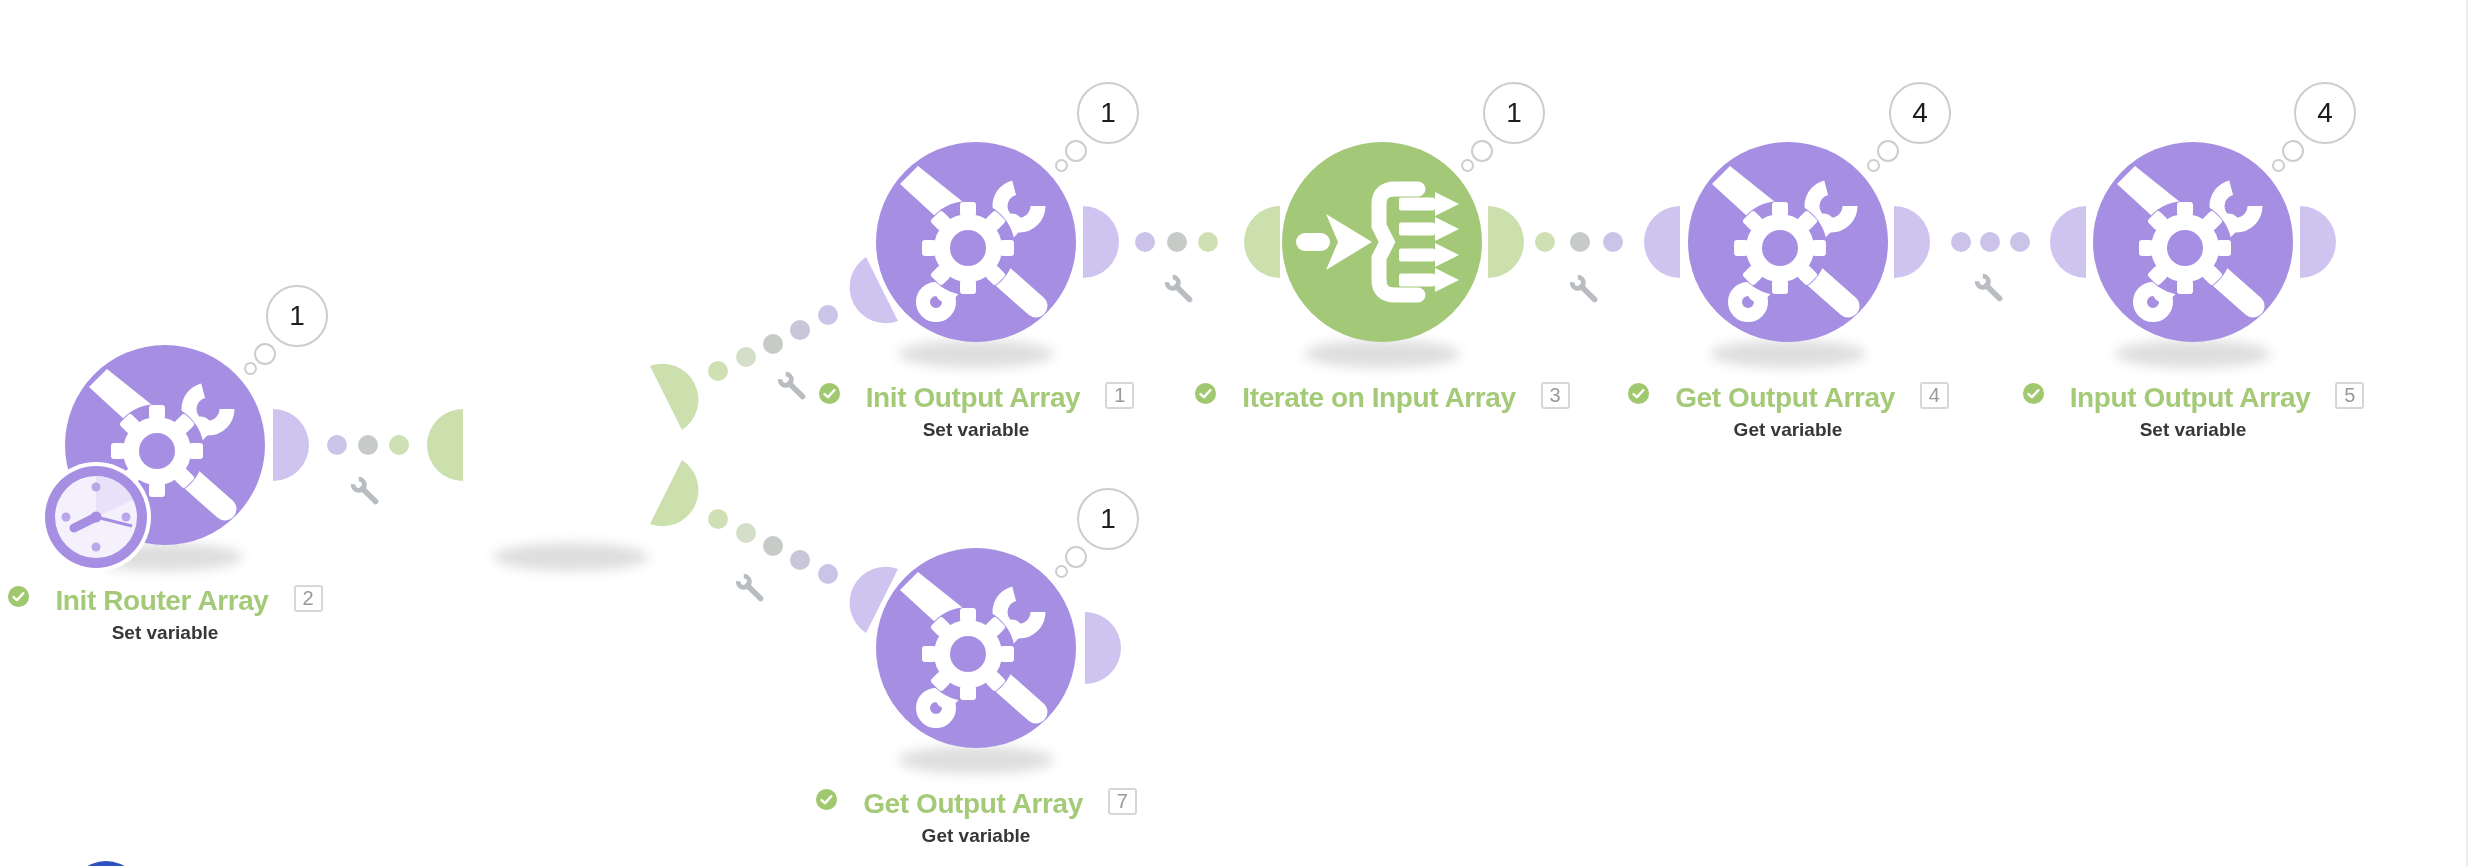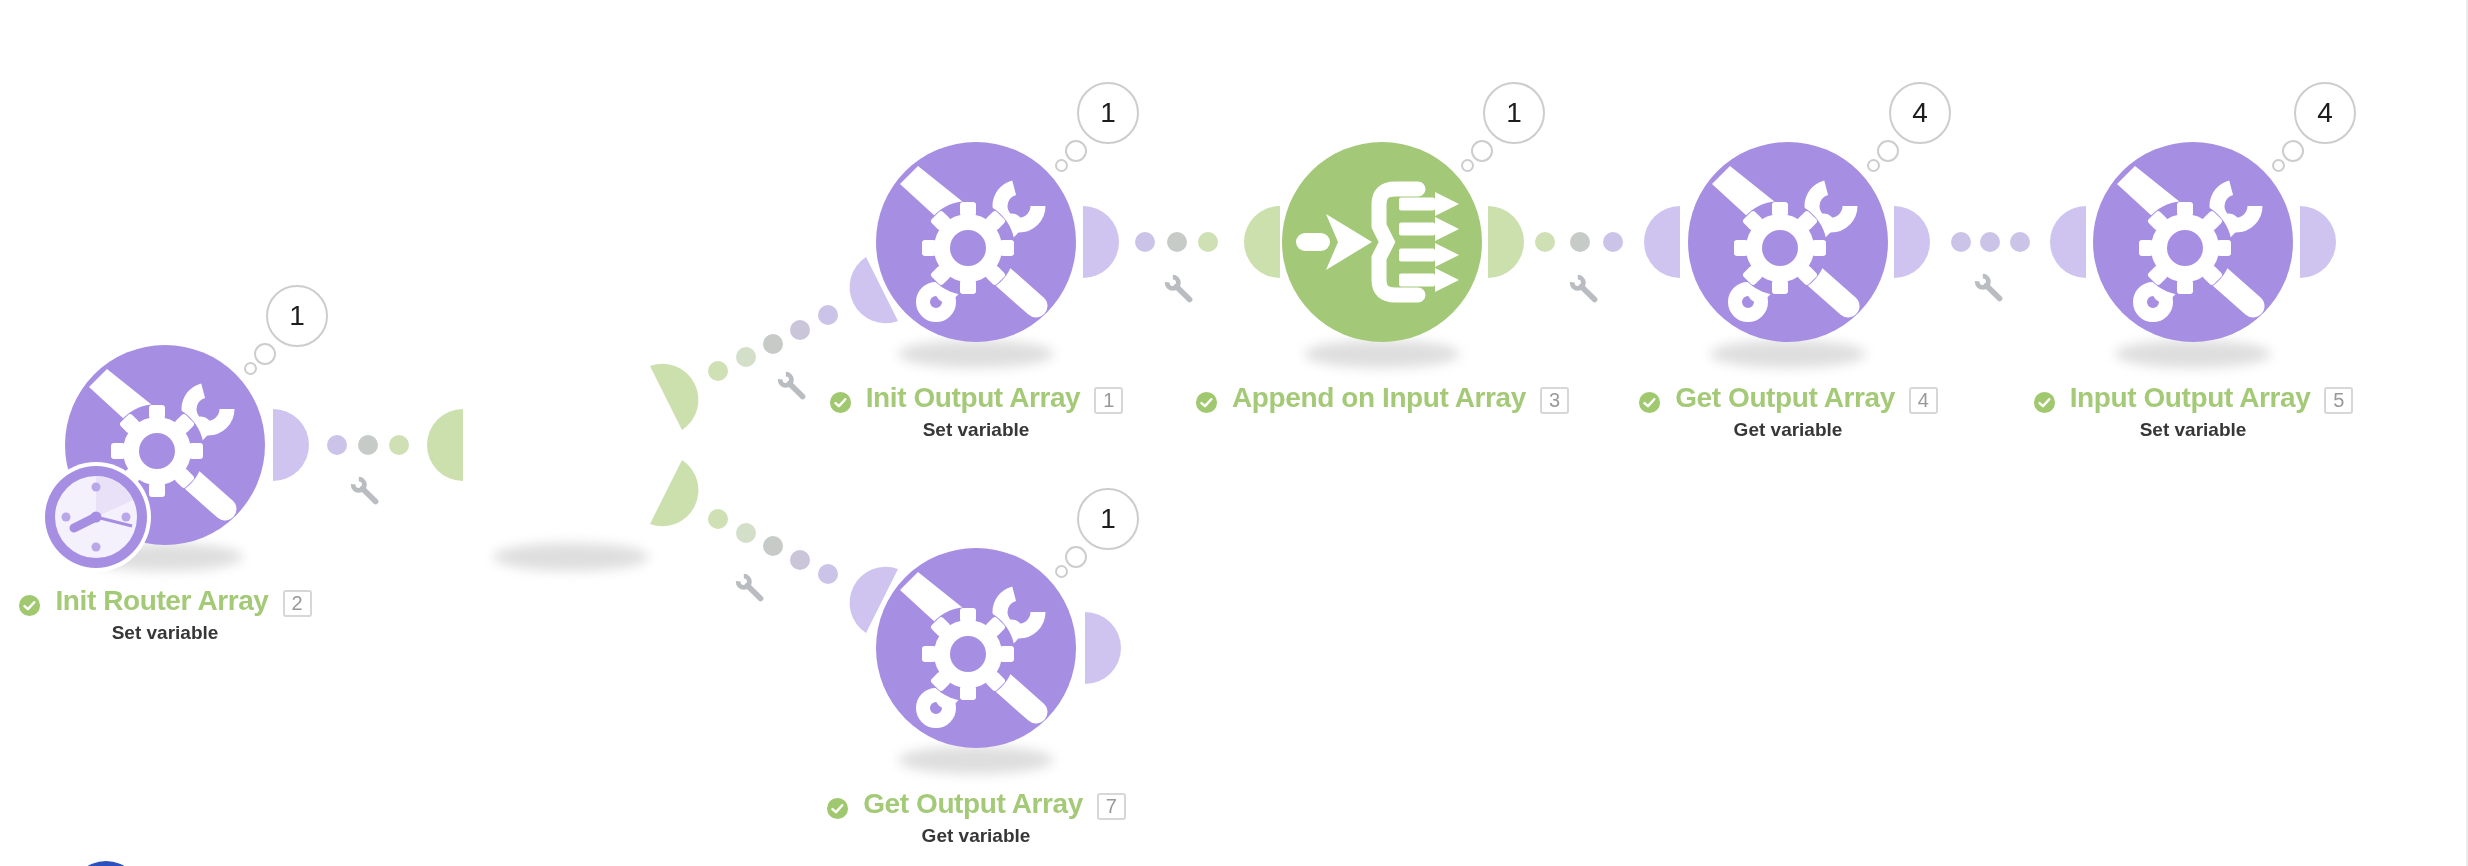--- a/index.html
+++ b/index.html
@@ -34,21 +34,21 @@
   .badge{
     position:absolute;left:201px;top:-60px;width:62px;height:62px;border-radius:50%;
     background:#fff;border:2px solid var(--badge-border);box-sizing:border-box;
     display:flex;align-items:center;justify-content:center;
     font-size:28px;font-weight:500;color:var(--badge-text);
   }
   .bubble{position:absolute;background:#fff;border:2px solid var(--badge-border);border-radius:50%;box-sizing:border-box;}
   .bubble.b1{width:22px;height:22px;left:189px;top:-2px;}
   .bubble.b2{width:13px;height:13px;left:179px;top:17px;}
 
-  .name-row{position:absolute;left:-200px;top:240px;width:600px;display:flex;align-items:flex-end;justify-content:center;gap:14px;}
+  .name-row{position:absolute;left:-200px;top:240px;width:600px;display:flex;align-items:flex-start;justify-content:center;gap:25px;}
   .check{width:23px;height:23px;flex:0 0 auto;}
   .mod-name{font-weight:700;font-size:28px;letter-spacing:-0.4px;color:var(--label-green);white-space:nowrap;}
   .mod-name.dark{color:var(--label-dark);font-size:29px;}
   .numbox{
     min-width:29px;height:27px;box-sizing:border-box;padding:0 5px;background:#fff;
     border:2px solid var(--numbox-border);border-radius:3px;
     color:var(--numbox-text);font-size:20px;display:flex;align-items:center;justify-content:center;
   }
   .subtitle{position:absolute;left:-200px;top:277px;width:600px;text-align:center;font-size:19px;color:var(--subtitle-color);font-weight:bold;}
   .clock{position:absolute;left:-29px;top:112px;width:120px;height:120px;cursor:pointer;}
@@ -264,21 +264,21 @@
     </div>
     <div class="badge">
         <span>1</span>
       </div>
     <div class="bubble b1"></div>
     <div class="bubble b2"></div>
     <div class="name-row">
       <svg class="check" viewBox="0 0 24 24">
           <use href="#icon-check"></use>
         </svg>
-      <span class="mod-name">Append on Input Array</span>
+      <span class="mod-name">Iterate on Input Array</span>
       <span class="numbox">3</span>
     </div>
   </div>
 
   <div class="module" style="left:1688px;top:142px">
     <div class="circle purple">
       <svg class="icon" viewBox="0 0 200 200">
           <use href="#icon-tools"></use>
         </svg>
     </div>

